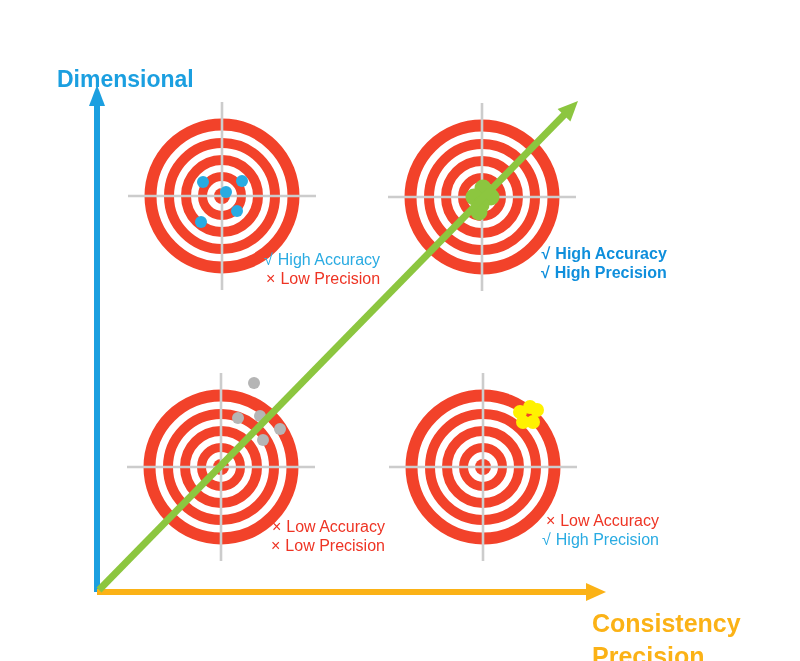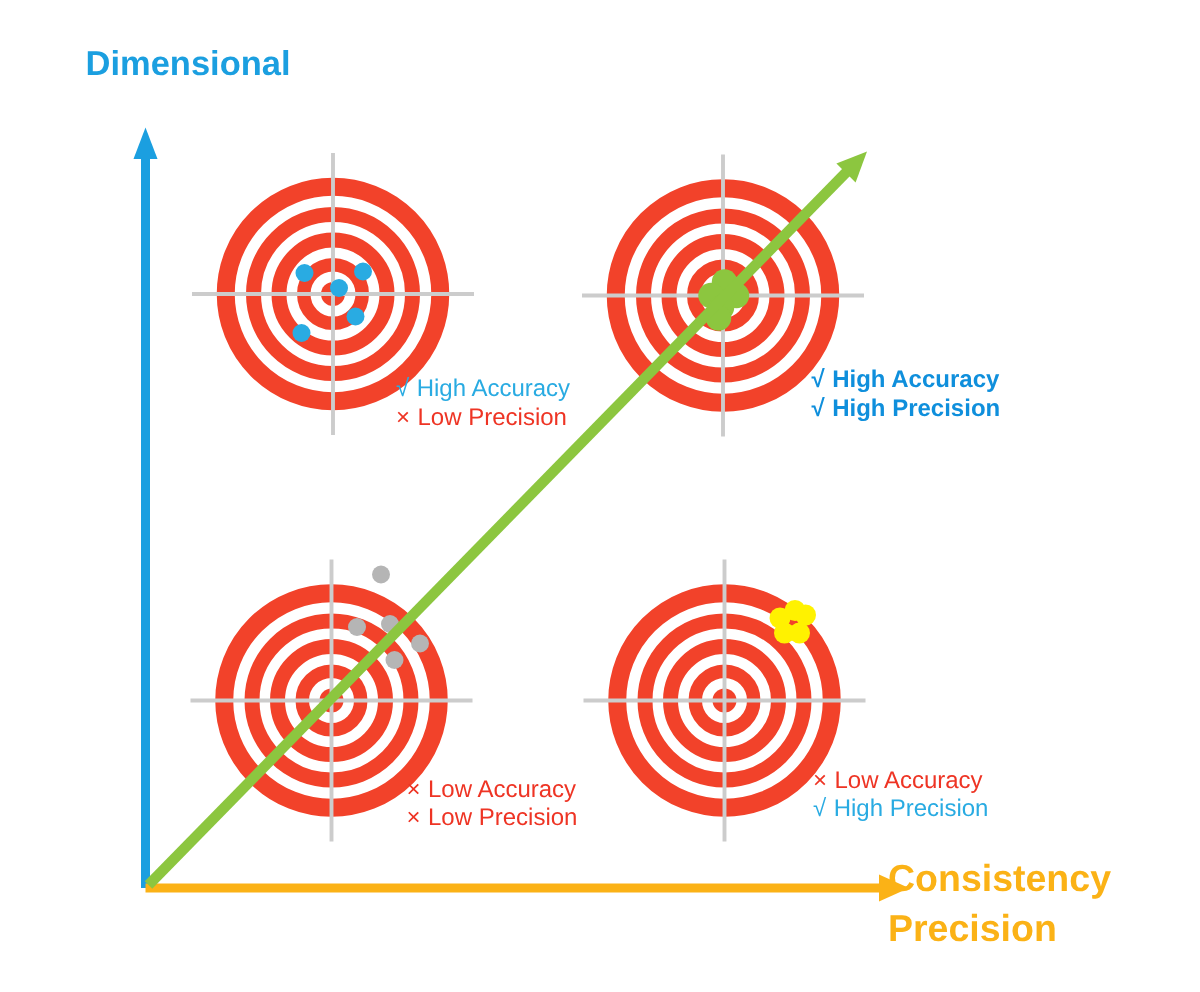--- a/index.html
+++ b/index.html
@@ -9,24 +9,24 @@
   }
   #diagram-svg{position:absolute;left:0;top:0;}
   .ring{fill:none;stroke:var(--ring-color);}
   .cross{stroke:var(--crosshair-color);stroke-width:2.6;}
   .axis-y{stroke:var(--y-axis-color);stroke-width:6;}
   .axis-x{stroke:var(--x-axis-color);stroke-width:6;}
   .trend{stroke:var(--arrow-color);stroke-width:7;}
   .head-y{fill:var(--y-axis-color);}
   .head-x{fill:var(--x-axis-color);}
   .head-trend{fill:var(--arrow-color);}
-  .axis-title{position:absolute;font-weight:bold;white-space:nowrap;}
+  .axis-title{position:absolute;font-weight:bold;white-space:nowrap;margin-top:37px;}
   #y-title{left:57px;top:28px;font-size:23px;line-height:28px;}
   #x-title{left:592px;top:570px;font-size:25px;line-height:33px;}
-  .quad-label{position:absolute;font-size:16px;line-height:19px;white-space:nowrap;}
+  .quad-label{position:absolute;font-size:16px;line-height:19px;white-space:nowrap;text-align:right;}
   .quad-label .mark{display:inline-block;margin-right:5px;}
   #label-tl{left:264px;top:250px;}
   #label-tr{left:541px;top:244px;font-weight:bold;}
   #label-bl{left:271px;top:517px;}
   #label-br{left:542px;top:511px;}
 </style>
 </head>
 <body>
 
 <div id="stage" style="--ring-color: #F2422A; --crosshair-color: #CCCCCC; --y-axis-color: #1B9FE0; --x-axis-color: #FBB216; --arrow-color: #8CC63F;">

